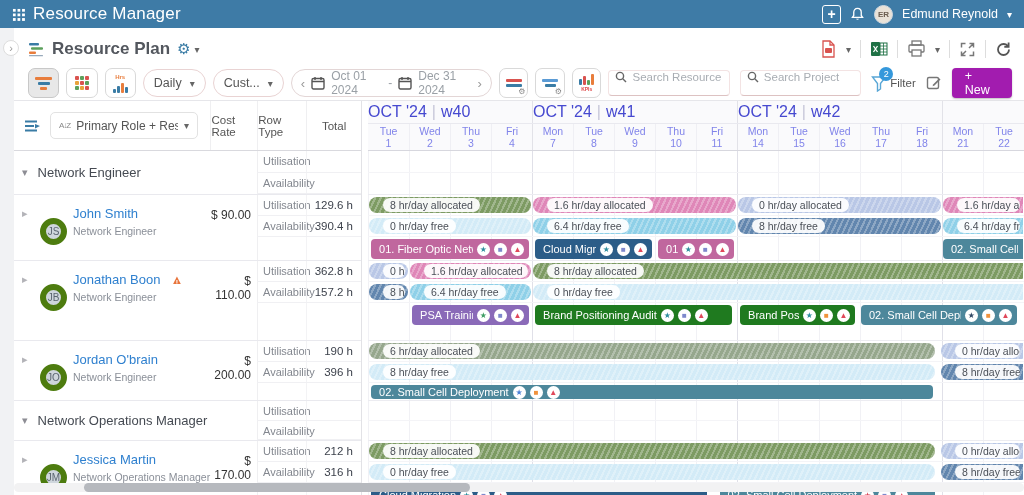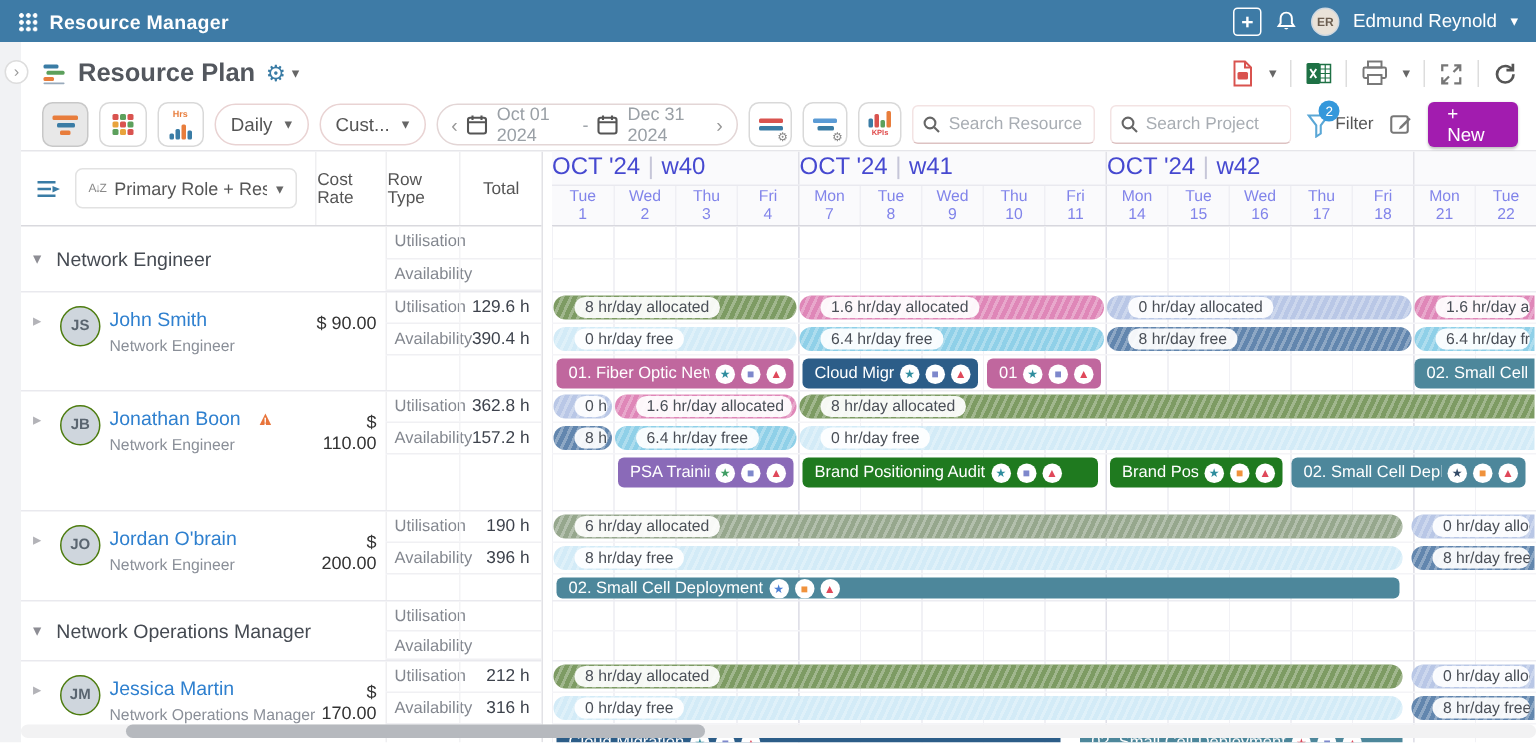--- a/index.html
+++ b/index.html
@@ -1,20 +1,20 @@
 <!DOCTYPE html>
 <html><head>
 <meta charset="utf-8">
 <style>
   *{margin:0;padding:0;box-sizing:border-box;}
   html,body{width:1024px;height:495px;overflow:hidden;}
   body{font-family:"Liberation Sans",sans-serif;background:#fff;position:relative;color:#444;}
   .topbar{position:absolute;top:0;left:0;right:0;height:28px;background:#3e7ba6;display:flex;align-items:center;padding:0 12px;color:#fff;z-index:10;}
   .app-grid{width:13px;height:13px;margin-right:8px;background:radial-gradient(circle,#fff 1.4px,transparent 1.6px) 0 0/4.6px 4.6px;}
-  .app-title{font-size:13px;font-weight:bold;letter-spacing:.2px;text-align:center;}
+  .app-title{font-size:17px;font-weight:normal;letter-spacing:.2px;text-align:center;}
   .tb-right{margin-left:auto;display:flex;align-items:center;gap:9px;}
   .plus-box{width:19px;height:19px;border:1.6px solid #fff;border-radius:3px;display:flex;align-items:center;justify-content:center;font-size:14px;font-weight:bold;cursor:pointer;}
   .tb-avatar{width:19px;height:19px;border-radius:50%;background:#e9e2d8;color:#6b5d4f;font-size:8px;font-weight:bold;display:flex;align-items:center;justify-content:center;border:1px solid #cfd8e0;}
   .tb-user{font-size:12.5px;}
   .tb-caret{font-size:10px;}
   .side-strip{position:absolute;left:0;top:28px;bottom:0;width:14px;background:#f1f2f4;z-index:5;}
   .collapse-btn{position:absolute;left:3px;top:12px;width:16px;height:16px;border:1px solid #ddd;border-radius:50%;background:#fff;color:#999;font-size:11px;line-height:14px;text-align:center;cursor:pointer;}
   .content{position:absolute;left:14px;top:28px;right:0;bottom:0;background:#fff;}
   .toolbar{height:72px;padding:7px 12px 0 14px;}
   .title-row{display:flex;align-items:center;height:28px;}
@@ -32,21 +32,21 @@
   .hrs-txt{font-size:6px;color:#e87d3c;font-weight:bold;line-height:6px;}
   .mini-bars{display:flex;align-items:flex-end;gap:1px;height:11px;}
   .mb{width:3px;background:#3a7ca5;border-radius:1px;}
   .pill-select{height:28px;border:1px solid #e9d3d3;border-radius:14px;background:#fff;display:flex;align-items:center;gap:8px;padding:0 10px;font-size:12.5px;color:#555;cursor:pointer;}
   .date-group{height:28px;border:1px solid #e3d6d6;border-radius:14px;background:#fff;display:flex;align-items:center;gap:6px;padding:0 9px;font-size:12px;color:#9aa0a6;}
   .nav-arrow{color:#999;font-size:13px;cursor:pointer;}
   .icon-btn{width:34px;height:30px;border:1px solid #d9d9d9;border-radius:7px;background:#fff;display:flex;flex-direction:column;align-items:center;justify-content:center;gap:2px;cursor:pointer;position:relative;}
   .mini-gear{position:absolute;right:2px;bottom:1px;font-size:8px;color:#888;}
   .kpi-txt{font-size:5px;color:#e04b4b;font-weight:bold;line-height:5px;}
   .ctrl-right{margin-left:auto;display:flex;align-items:center;gap:10px;}
-  .search-box{width:126px;height:26px;border:1px solid #f3e3e3;border-bottom-color:#ddc2c2;border-radius:4px;display:flex;align-items:center;gap:5px;padding:0 6px;background:#fff;}
+  .search-box{width:126px;height:26px;border:1px solid #f3e3e3;border-bottom-color:#ddc2c2;border-radius:4px;display:flex;align-items:flex-start;gap:5px;padding:0 6px;background:#fff;}
   .search-box input{border:none;outline:none;width:100%;font-size:11.5px;color:#666;font-family:"Liberation Sans",sans-serif;}
   .search-box input::placeholder{color:#a8adb3;}
   .filter-wrap{display:flex;align-items:center;gap:3px;position:relative;cursor:pointer;}
   .filter-badge{position:absolute;top:-8px;left:8px;width:14px;height:14px;border-radius:50%;background:#3598db;color:#fff;font-size:9px;display:flex;align-items:center;justify-content:center;}
   .filter-label{font-size:11.5px;color:#555;}
   .btn-new{height:30px;padding:0 13px;background:#a21caf;color:#fff;border-radius:4px;font-size:12.5px;display:flex;align-items:center;box-shadow:0 1px 2px rgba(0,0,0,.25);cursor:pointer;}
   
   .grid{display:flex;border-top:1px solid #e6e6ea;height:395px;overflow:hidden;}
   .left-table{width:348px;flex:0 0 348px;border-right:1px solid #e2e2e6;}
   .lt-header{height:50px;display:flex;align-items:center;border-bottom:1px solid #d9d9de;font-size:11.5px;color:#555;}
@@ -62,21 +62,21 @@
   .cell-name{width:197px;display:flex;padding:9px 0 0 8px;gap:6px;}
   .cell-gname{width:244px;display:flex;align-items:center;gap:10px;padding-left:8px;font-size:13px;color:#454a52;}
   .cell-cost{width:47px;font-size:12px;color:#333;text-align:right;padding:13px 6px 0 0;}
   .sub-col{display:flex;flex-direction:column;width:104px;}
   .sub-row{display:flex;border-bottom:1px solid #f0f0f3;}
   .sub-row.filler{border-bottom:none;flex:1;}
   .rt-cell{width:49px;border-left:1px solid #efeff1;font-size:11px;color:#83878f;padding:4px 0 0 5px;}
   .tt-cell{width:55px;border-left:1px solid #f3f3f5;font-size:11.5px;color:#3d424c;text-align:right;padding:4px 8px 0 0;}
   .row-caret{color:#b3b3b8;font-size:11px;padding-top:3px;width:12px;flex:0 0 12px;cursor:pointer;}
   .grp-caret{color:#8d8d94;font-size:11px;cursor:pointer;}
-  .avatar{width:27px;height:27px;flex:0 0 27px;border-radius:50%;background:#cfd6dd;border:1px solid #4d7c0f;color:#5a6570;font-size:10px;font-weight:bold;display:flex;align-items:center;justify-content:center;}
+  .avatar{width:27px;height:27px;flex:0 0 27px;border-radius:50%;background:#cfd6dd;border:6px solid #4d7c0f;color:#5a6570;font-size:10px;font-weight:normal;display:flex;align-items:center;justify-content:center;margin-top:14px;}
   .res-name{font-size:13px;color:#2f80cf;text-decoration:none;cursor:pointer;white-space:nowrap;}
   .res-role{font-size:10.5px;color:#8a8f98;margin-top:3px;white-space:nowrap;}
   .warn{position:relative;display:inline-block;color:#e8743b;font-size:13px;margin-left:10px;line-height:13px;}
   .warn i{position:absolute;left:0;right:0;top:3px;color:#fff;font-size:7px;font-style:normal;text-align:center;font-weight:bold;}
   
   .gantt{margin-left:6px;width:656px;flex:0 0 656px;position:relative;}
   .g-header{height:50px;border-bottom:1px solid #d7d7de;background:#fafafc;}
   .week-row{display:flex;height:23px;border-bottom:1px solid #e9e9ef;}
   .week-cell{display:flex;align-items:center;justify-content:flex-start;gap:5px;font-size:16px;color:#4649d0;}
   .week-cell.bl{border-left:1px solid #e2e2e8;}

